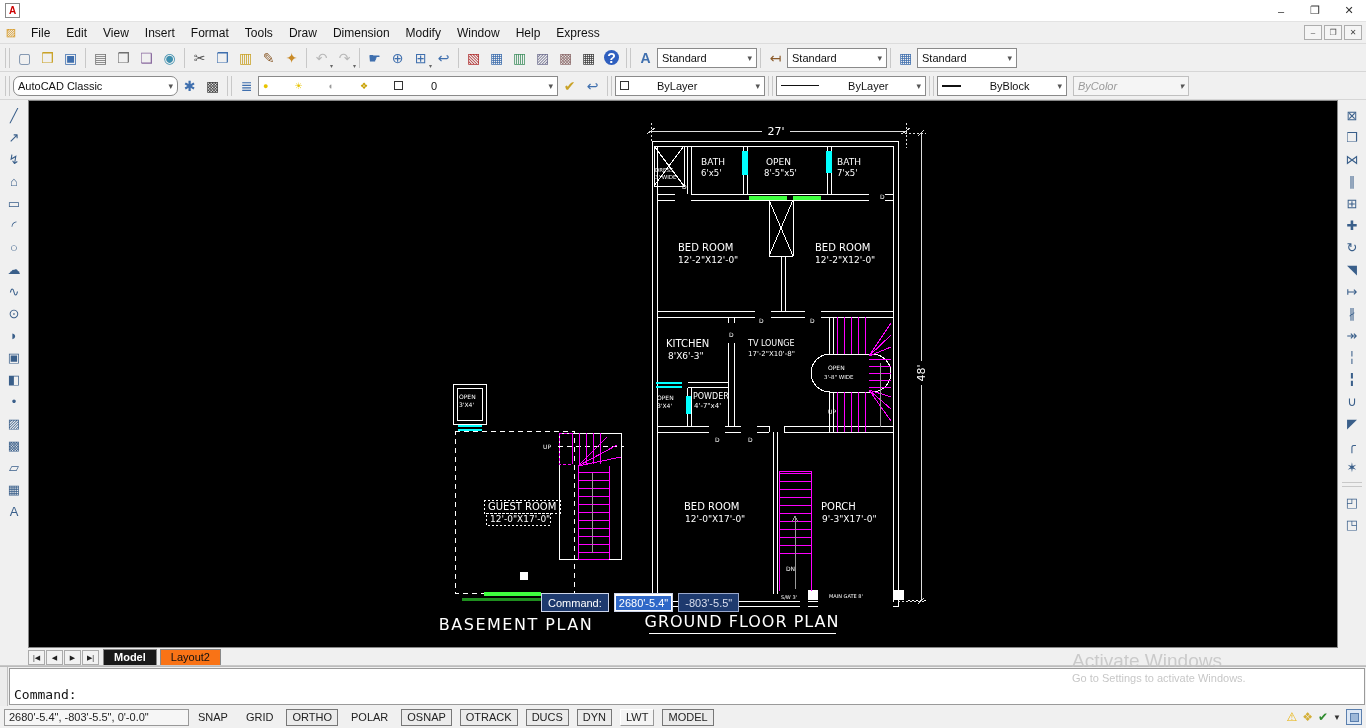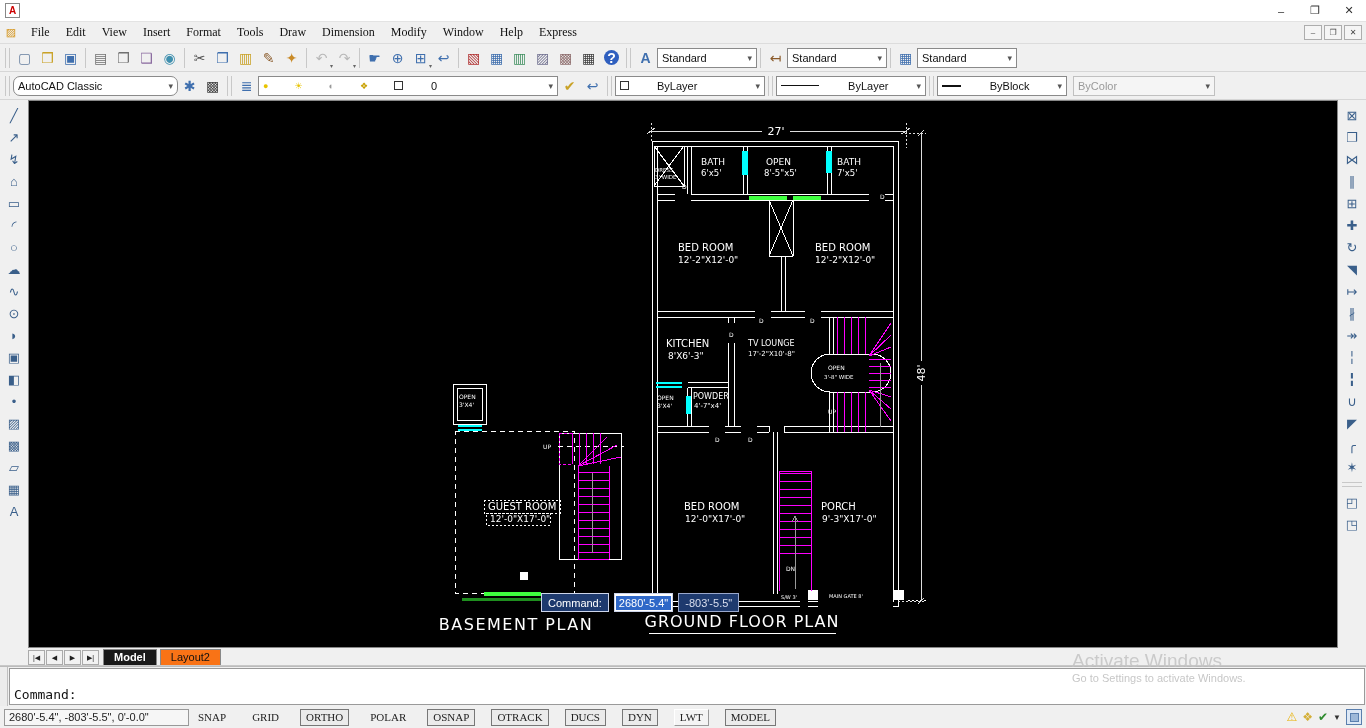--- a/index.html
+++ b/index.html
@@ -11,21 +11,21 @@
   #app-icon { width:15px; height:15px; margin:0 6px 0 5px; background:#fff;
     border:1px solid #888; color:#c00; font-weight:bold; font-size:10px;
     display:flex; align-items:center; justify-content:center; }
   .wbtns { margin-left:auto; display:flex; height:100%; }
   .wbtn { width:34px; display:flex; align-items:center; justify-content:center;
     font-size:11px; color:#333; }
   
   #menubar { height:22px; background:#f0f0f0; display:flex; align-items:center;
     font-size:12px; border-bottom:1px solid #dcdcdc; }
   #menu-doc-icon { width:16px; text-align:center; color:#d49010; font-size:11px; margin:0 4px 0 3px; }
-  .mitem { padding:2px 8px; color:#111; cursor:default;font-family:Liberation Serif, serif; }
+  .mitem { padding:2px 8px; color:#111; cursor:default; }
   .mdibtns { margin-left:auto; display:flex; gap:2px; padding-right:4px; }
   .mdibtn { width:18px; height:15px; border:1px solid #adadad; background:#f5f5f5;
     font-size:8px; color:#444; display:flex; align-items:center; justify-content:center; }
   
   .tbrow { height:28px; background:#f0f0f0; display:flex; align-items:center;
     border-bottom:1px solid #d6d6d6; padding-left:2px; }
   .grip { width:5px; height:20px; border-left:1px solid #c8c8c8; border-right:1px solid #c8c8c8;
     margin:0 3px; }
   .sep { width:1px; height:20px; background:#c8c8c8; margin:0 3px; }
   .tbtn { width:23px; height:23px; display:flex; align-items:center; justify-content:center;
@@ -283,21 +283,21 @@
     <span class="ltline"></span>
     <span>ByLayer</span>
     <span class="chev">▾</span>
   </div>
   <div class="grip"></div>
   <div class="combo" style="width:130px;">
     <span class="lwline"></span>
     <span>ByBlock</span>
     <span class="chev">▾</span>
   </div>
-  <div class="combo dis" style="width:142px; margin-left:6px;">
+  <div class="combo dis" style="width:116px; margin-left:6px;font-style:italic;">
     <span>ByColor</span>
     <span class="chev">▾</span>
   </div>
 </div>
 
 <div id="workspace">
   <div class="sidecol" id="draw-toolbar">
       <div class="tbtn">
         <span class="glyph" style="color: rgb(58, 95, 138);">╱</span>
       </div>
@@ -589,21 +589,21 @@
 
 <div id="cmdwin">
   <div id="cmd-grip"></div>
   <div id="cmd-text">
     <span>Command:</span>
   </div>
 </div>
 
 <div id="statusbar">
   <div id="coords">2680'-5.4", -803'-5.5", 0'-0.0"</div>
-  <div id="status-buttons" style="display:flex; gap:16px;font-family:Liberation Serif, serif;">
+  <div id="status-buttons" style="display:flex; gap:8px;">
       <div class="sbtn">SNAP</div>
       <div class="sbtn">GRID</div>
       <div class="sbtn pressed">ORTHO</div>
       <div class="sbtn">POLAR</div>
       <div class="sbtn pressed">OSNAP</div>
       <div class="sbtn pressed">OTRACK</div>
       <div class="sbtn pressed">DUCS</div>
       <div class="sbtn pressed">DYN</div>
       <div class="sbtn raised">LWT</div>
       <div class="sbtn pressed">MODEL</div>

